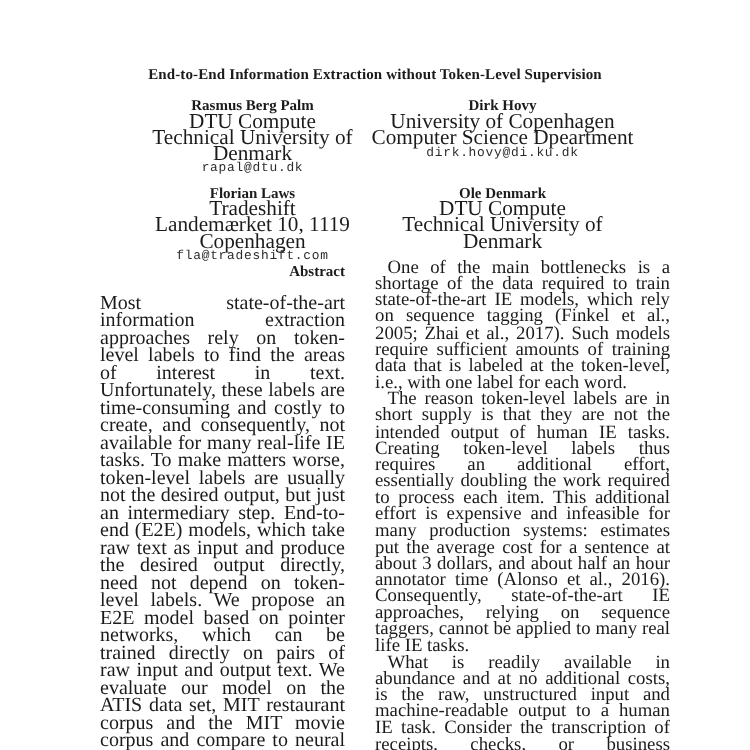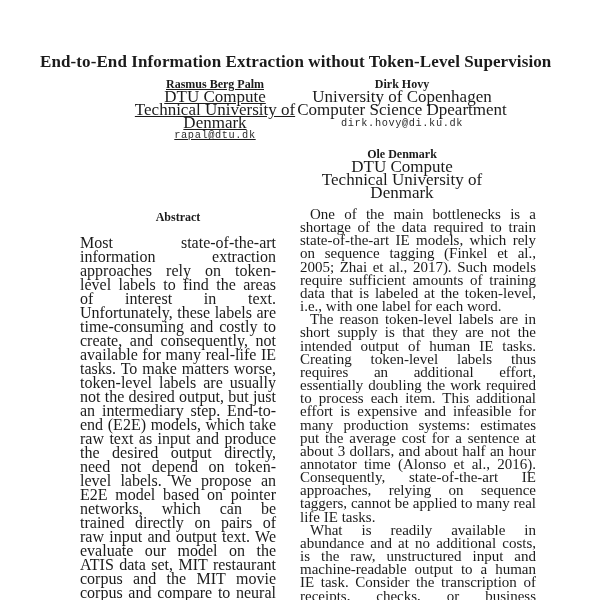--- a/index.html
+++ b/index.html
@@ -15,30 +15,31 @@
     overflow: hidden;
     font-family: "Liberation Serif", serif;
     color: #1b1b1b;
   }
   .title {
     position: absolute;
     top: 52px;
     left: 40px;
     right: 40px;
     margin: 0;
-    font-size: 17px;
+    text-align: center;
+    font-size: 12px;
     font-weight: bold;
     letter-spacing: 0.1px;
   }
   .author-block {
     position: absolute;
     width: 224px;
     text-align: center;
   }
-  .author-col-left  { left: 103px; text-decoration: underline; }
+  .author-col-left  { left: 90px; }
   .author-col-right { left: 290px; }
   .author-row-1 { top: 77px; }
   .author-row-2 { top: 147px; }
   .author-name {
     font-size: 12px;
     font-weight: bold;
     line-height: 14px;
   }
   .author-affil {
     font-size: 17px;
@@ -52,21 +53,21 @@
     color: #2a2a2a;
   }
   .left-column {
     position: absolute;
     left: 80px;
     top: 210px;
     width: 196px;
   }
   .abstract-heading {
     margin: 0 0 11px 0;
-    text-align: center;
+    text-align: right;
     font-size: 12px;
     font-weight: bold;
   }
   .abstract-text {
     margin: 0;
     font-size: 16px;
     line-height: 14px;
     text-align: justify;
   }
   .right-column {
@@ -97,20 +98,26 @@
     <div class="author-email">rapal@dtu.dk</div>
   </div>
 
   <div class="author-block author-col-right author-row-1">
     <div class="author-name">Dirk Hovy</div>
     <div class="author-affil">University of Copenhagen</div>
     <div class="author-affil">Computer Science Dpeartment</div>
     <div class="author-email">dirk.hovy@di.ku.dk</div>
   </div>
 
+  <div class="author-block author-col-left author-row-2">
+    <div class="author-name">Florian Laws</div>
+    <div class="author-affil">Tradeshift</div>
+    <div class="author-affil">Landemærket 10, 1119 Copenhagen</div>
+    <div class="author-email">fla@tradeshift.com</div>
+  </div>
 
   <div class="author-block author-col-right author-row-2">
     <div class="author-name">Ole Denmark</div>
     <div class="author-affil">DTU Compute</div>
     <div class="author-affil">Technical University of Denmark</div>
   </div>
 
   <div class="left-column">
     <h2 class="abstract-heading">Abstract</h2>
     <p class="abstract-text">Most state-of-the-art information extraction approaches rely on token-level labels to find the areas of interest in text. Unfortunately, these labels are time-consuming and costly to create, and consequently, not available for many real-life IE tasks. To make matters worse, token-level labels are usually not the desired output, but just an intermediary step. End-to-end (E2E) models, which take raw text as input and produce the desired output directly, need not depend on token-level labels. We propose an E2E model based on pointer networks, which can be trained directly on pairs of raw input and output text. We evaluate our model on the ATIS data set, MIT restaurant corpus and the MIT movie corpus and compare to neural baselines that do use token-level labels. We achieve competitive results, within a few percentage points of the baselines, showing the feasibility of E2E information extraction without the need for token-level labels. This opens up new possibilities, as for many tasks currently addressed by human extractors, raw input and output data are available, but not token-level labels.</p>

